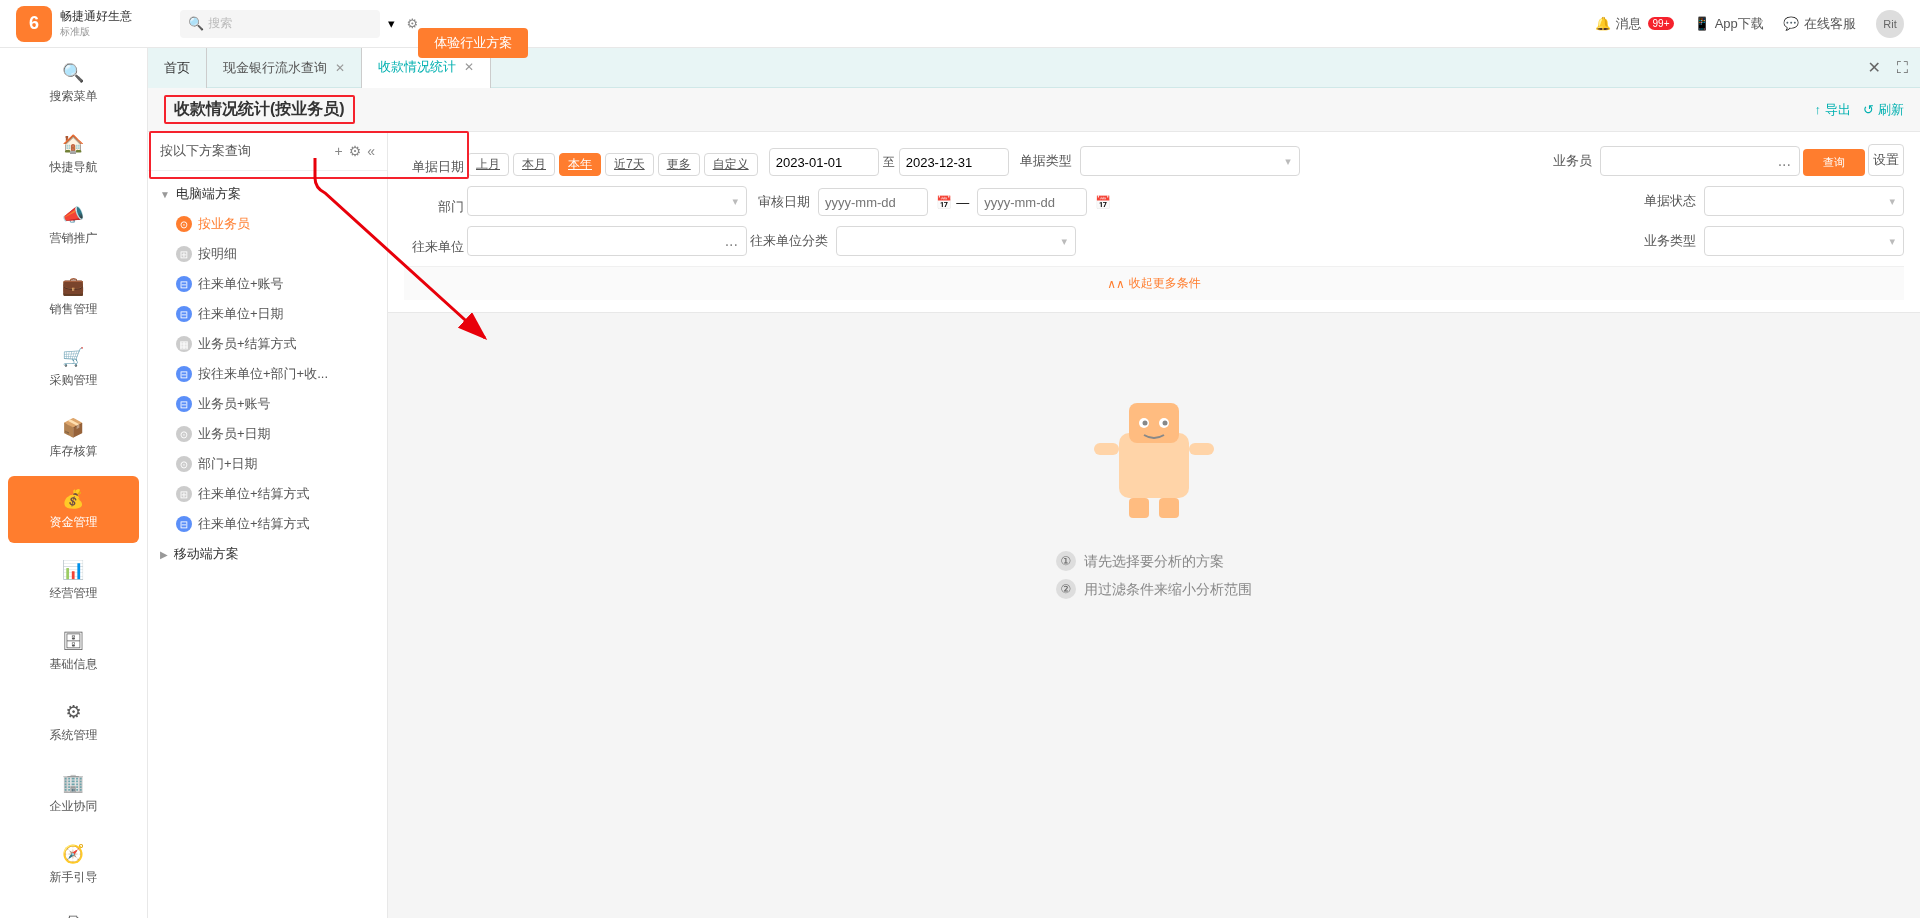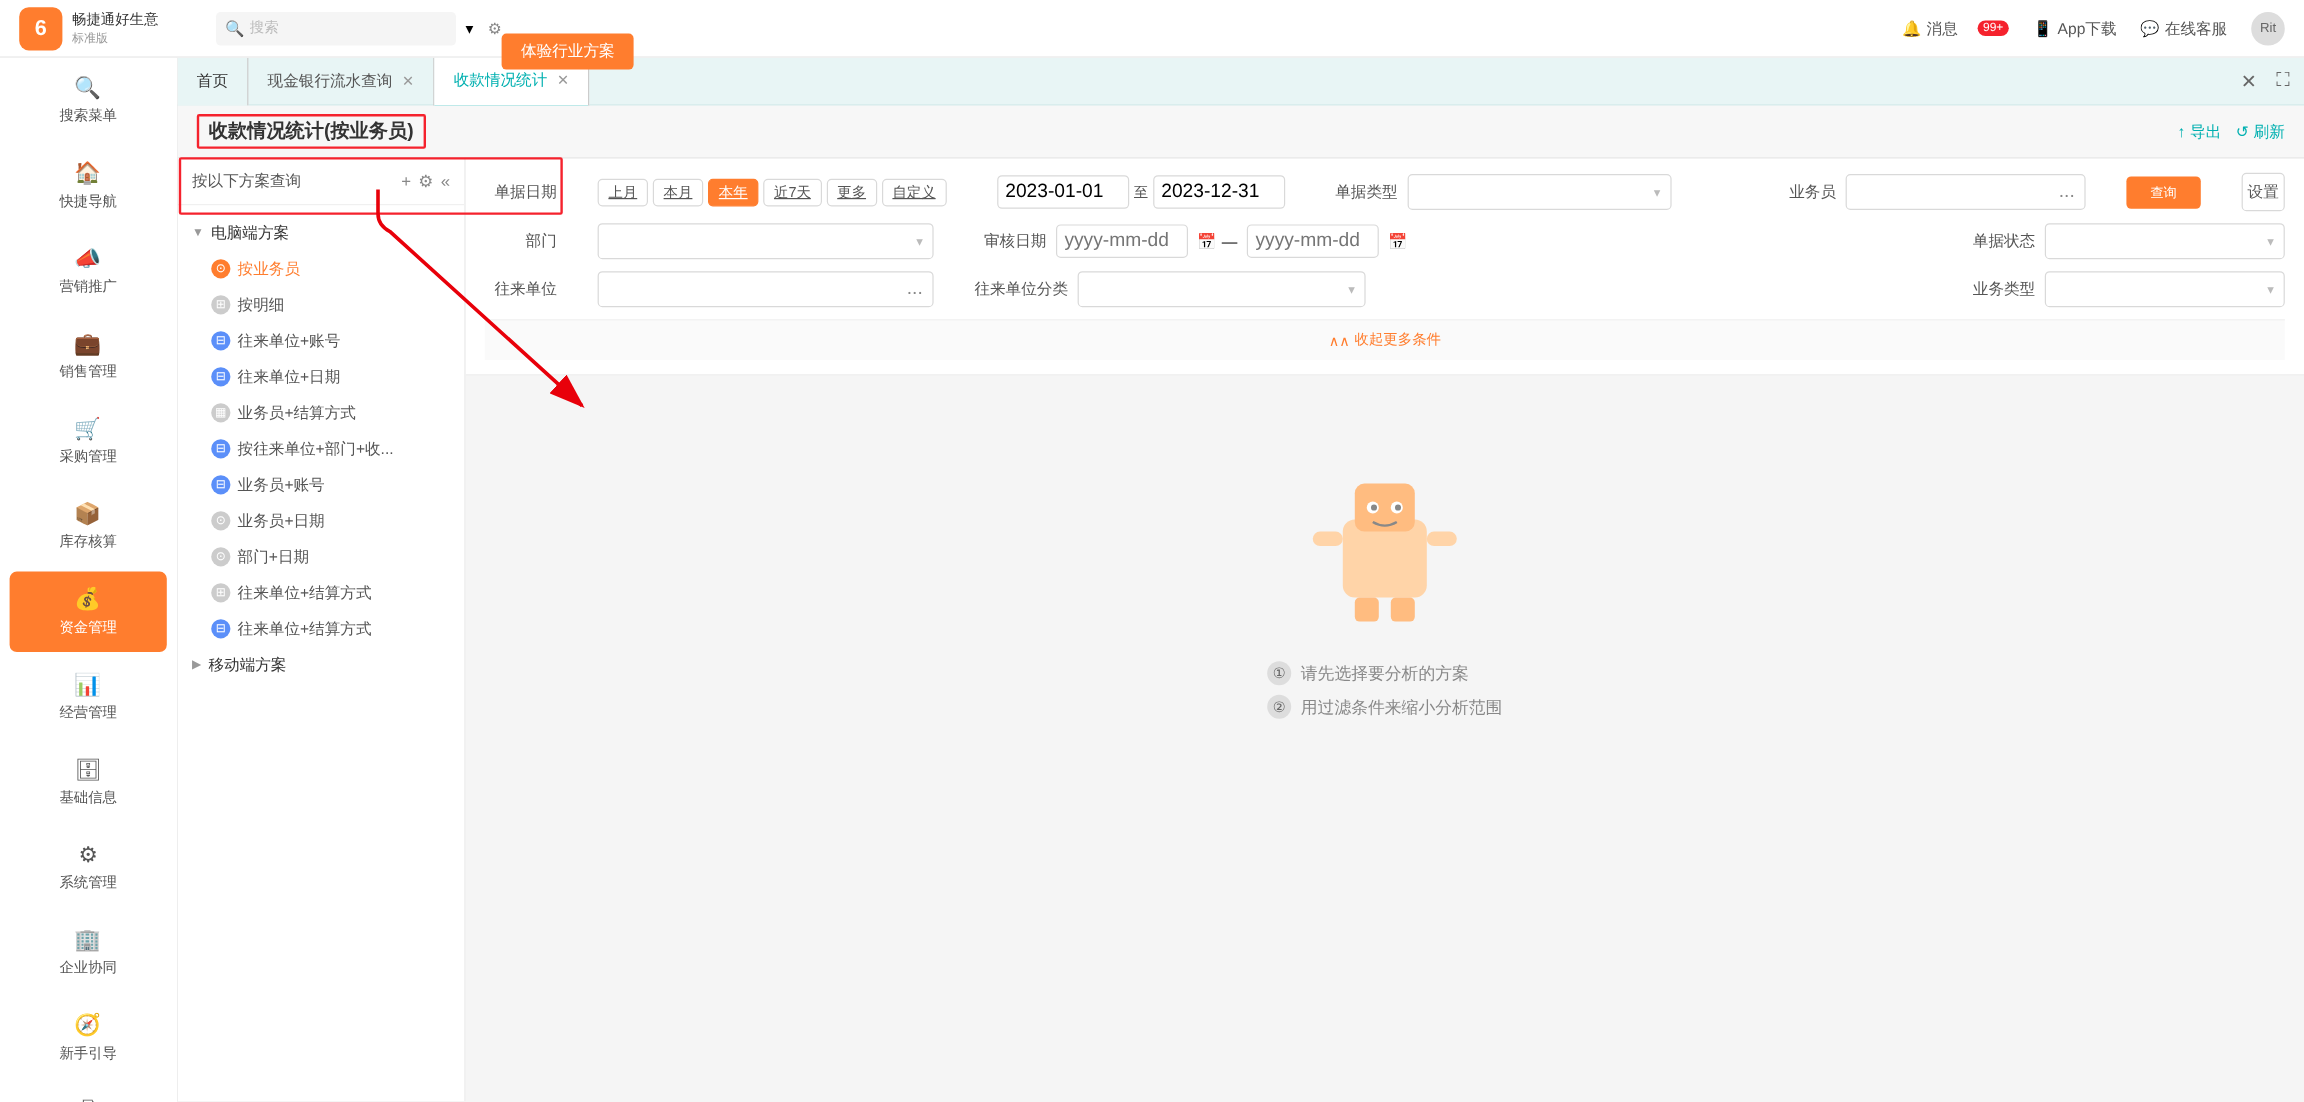--- a/index.html
+++ b/index.html
@@ -41,21 +41,21 @@
     .header-btn {
       display: flex; align-items: center; gap: 4px;
       cursor: pointer; color: #555; font-size: 13px;
     }
     .badge-red {
       background: #f5222d;
       color: white;
       border-radius: 10px;
       font-size: 10px;
       padding: 1px 5px;
-      margin-left: 12px;
+      margin-left: 2px;
     }
     .trial-btn {
       background: #ff7d2e;
       color: white;
       border: none;
       border-radius: 4px;
       padding: 6px 16px;
       cursor: pointer;
       font-size: 13px;
       margin-top: 38px;
@@ -222,22 +222,22 @@
       overflow: hidden;
     }
 
     .filter-area {
       background: #fff;
       padding: 12px 16px;
       border-bottom: 1px solid #e8e8e8;
     }
     .filter-row {
       display: flex;
-      align-items: center;
-      gap: 34px;
+      align-items: flex-end;
+      gap: 3px;
       margin-bottom: 10px;
     }
     .filter-row:last-child { margin-bottom: 0; }
     .filter-label {
       min-width: 60px;
       color: #555;
       font-size: 13px;
       text-align: right;
     }
     .date-group {
@@ -259,21 +259,21 @@
       border-color: #ff7d2e;
     }
     .date-range {
       display: flex; align-items: center; gap: 4px;
       margin-left: 8px;
       font-size: 12px; color: #555;
     }
     .date-input {
       width: 110px; height: 28px;
       border: 1px solid #d9d9d9; border-radius: 4px;
-      padding: 0 6px; font-size: 16px;
+      padding: 0 6px; font-size: 13px;
     }
     .section-select {
       flex: 1; height: 30px; border: 1px solid #d9d9d9;
       border-radius: 4px; padding: 0 8px;
       display: flex; align-items: center; justify-content: space-between;
       cursor: pointer; background: #fff; font-size: 13px;
     }
     .chevron { color: #bbb; font-size: 11px; }
     .btn-query {
       background: #ff7d2e; color: white; border: none;

